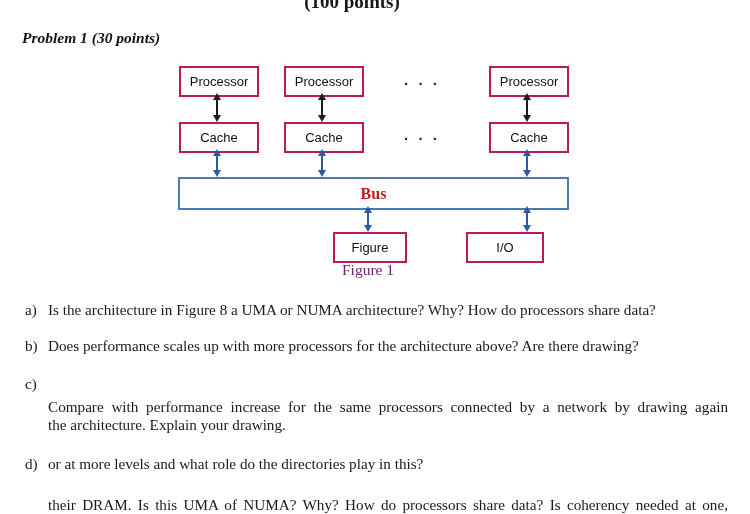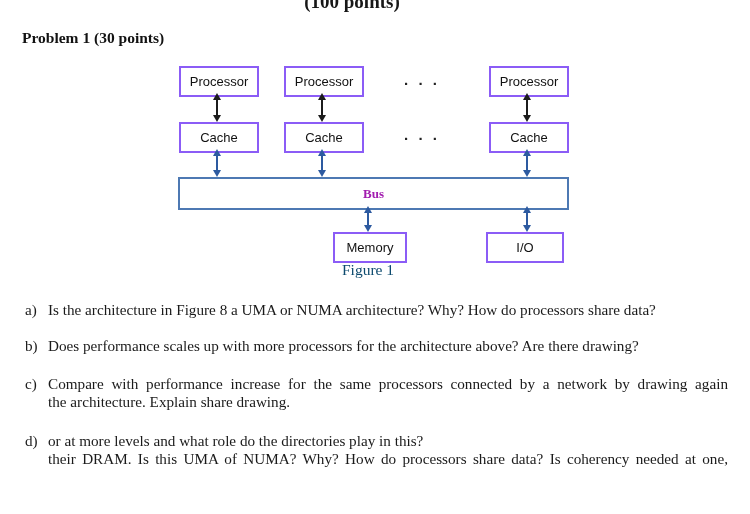--- a/index.html
+++ b/index.html
@@ -9,47 +9,47 @@
   }
 
   
   .top-heading {
     position:absolute; top:-10px; left:0; width:704px; text-align:center;
     font-size:19px; font-weight:bold; line-height:24px; color:#171717;
   }
 
   .problem-title {
     position:absolute; left:22px; top:29px;
-    font-size:15.5px; font-weight:bold; color:#121212;
+    font-size:15.5px; font-weight:bold; color:#121212;font-style:italic;
   }
 
   
   .diagram { position:absolute; left:0; top:0; width:750px; height:290px; }
 
   .dbox {
-    position:absolute; background:#ffffff; border:2px solid #8b5cf6;
+    position:absolute; background:#ffffff; border:2px solid #be185d;
     display:flex; align-items:center; justify-content:center;
     font-family:"Liberation Sans", sans-serif; font-size:13px; color:#111111;
   }
 
   .bus {
     position:absolute; background:#ffffff; border:2px solid #4d79b3;
     display:flex; align-items:center; justify-content:center;
-    font-family:"Liberation Serif", serif; font-size:13px; font-weight:bold; color:#a21caf;
+    font-family:"Liberation Serif", serif; font-size:16px; font-weight:bold; color:#b91c1c;
   }
 
   .dots {
     position:absolute; text-align:center;
     font-family:"Liberation Sans", sans-serif; font-size:15px; font-weight:bold;
     letter-spacing:3px; line-height:18px; color:#222222;
   }
 
   .fig-caption {
     position:absolute; left:318px; top:261px; width:100px; text-align:center;
-    font-size:15.5px; color:#0c4a6e;
+    font-size:15.5px; color:#701a75;
   }
 
   
   .arrow-v { position:absolute; width:2px; }
   .arrow-v::before, .arrow-v::after {
     content:""; position:absolute; left:-3px;
     border-left:4px solid transparent; border-right:4px solid transparent;
   }
   .arrow-v::before { top:-7px;    border-bottom:7px solid; }
   .arrow-v::after  { bottom:-7px; border-top:7px solid; }
@@ -65,21 +65,21 @@
     position:absolute; left:25px; top:301px; width:703px;
     font-size:15.2px; line-height:17.5px; color:#1a1a1a;
   }
   .q { display:flex; }
   .q1 { margin-bottom:18px; }
   .q2 { margin-bottom:21px; }
   .q3 { margin-bottom:22px; }
   .q-marker { flex:0 0 23px; }
   .q-body { flex:1; min-width:0; }
   .q-line { white-space:normal; }
-  .q-line.just { text-align:justify; text-align-last:justify; }
+  .q-line.just { text-align:justify; text-align-last:justify;margin-top:23px; }
 </style>
 </head>
 <body>
 
 <div class="page">
 
   <div class="top-heading">(100 points)</div>
 
   <div class="problem-title">Problem 1 (30 points)</div>
 
@@ -101,22 +101,22 @@
 
     <div class="arrow-v arrow-blue" style="left:216px;top:156px;height:14px"></div>
     <div class="arrow-v arrow-blue" style="left:321px;top:156px;height:14px"></div>
     <div class="arrow-v arrow-blue" style="left:526px;top:156px;height:14px"></div>
 
     <div class="bus" style="left:178px;top:177px;width:387px;height:29px">Bus</div>
 
     <div class="arrow-v arrow-blue" style="left:367px;top:213px;height:12px"></div>
     <div class="arrow-v arrow-blue" style="left:526px;top:213px;height:12px"></div>
 
-    <div class="dbox" style="left:333px;top:232px;width:70px;height:27px">Memory</div>
-    <div class="dbox" style="left:486px;top:232px;width:74px;height:27px">I/O</div>
+    <div class="dbox" style="left:333px;top:232px;width:70px;height:27px">Figure</div>
+    <div class="dbox" style="left:466px;top:232px;width:74px;height:27px">I/O</div>
 
     <div class="fig-caption">Figure 1</div>
   </div>
 
   <div class="questions">
 
     <div class="q q1">
       <span class="q-marker">a)</span>
       <span class="q-body">
         <div class="q-line">Is the architecture in Figure 8 a UMA or NUMA architecture? Why? How do processors share data?</div>
@@ -127,21 +127,21 @@
       <span class="q-marker">b)</span>
       <span class="q-body">
         <div class="q-line">Does performance scales up with more processors for the architecture above? Are there drawing?</div>
       </span>
     </div>
 
     <div class="q q3">
       <span class="q-marker">c)</span>
       <span class="q-body">
         <div class="q-line just">Compare with performance increase for the same processors connected by a network by drawing again</div>
-        <div class="q-line">the architecture. Explain share drawing.</div>
+        <div class="q-line">the architecture. Explain your drawing.</div>
       </span>
     </div>
 
     <div class="q">
       <span class="q-marker">d)</span>
       <span class="q-body">
         <div class="q-line">or at more levels and what role do the directories play in this?</div>
         <div class="q-line just">their DRAM. Is this UMA of NUMA? Why? How do processors share data? Is coherency needed at one,</div>
       </span>
     </div>

